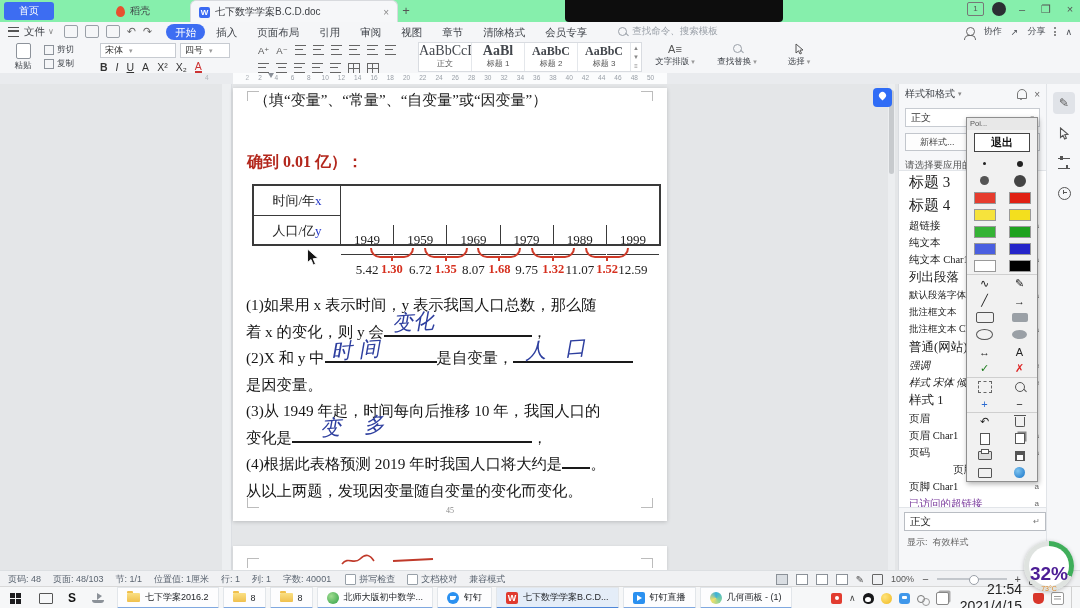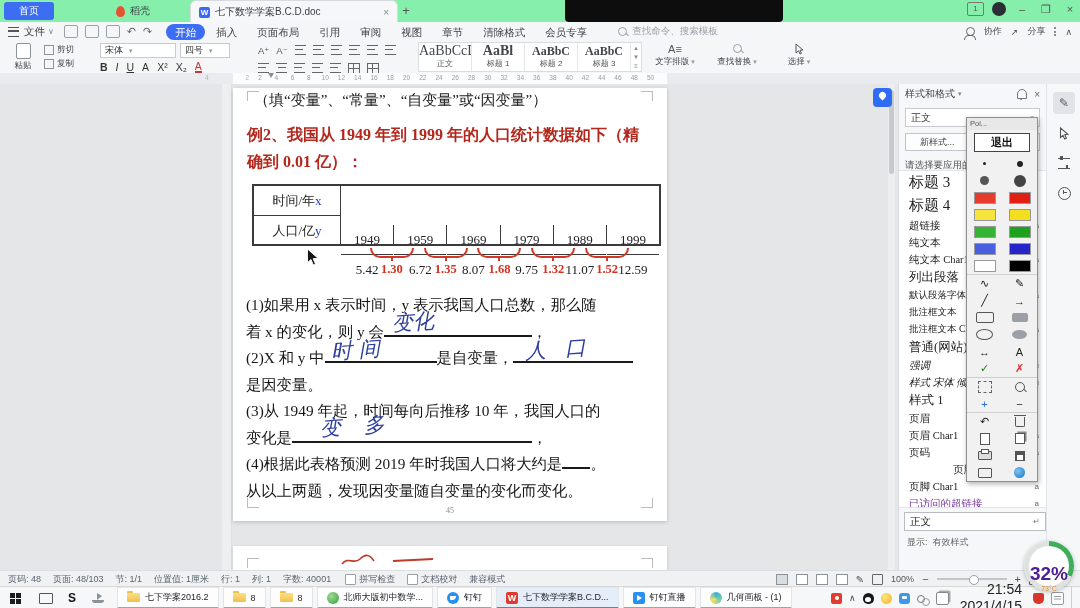--- a/index.html
+++ b/index.html
@@ -468,21 +468,20 @@
   <div class="docarea">
     <div class="vruler"></div>
 
     <div class="page doc-serif">
       <div class="cm tl"></div>
         <div class="cm tr"></div>
         <div class="cm bl"></div>
         <div class="cm br"></div>
 
       <div class="fill-line">（填“变量”、“常量”、“自变量”或“因变量”）</div>
-      <div class="red-title rt1">例2、我国从 1949 年到 1999 年的人口统计数据如下（精</div>
       <div class="red-title rt2">确到 0.01 亿）：</div>
 
       <div class="wtable">
         <div class="t-head">
           <div class="t-cell top"><span>时间/年</span><span class="tvar">x</span></div>
           <div class="t-cell"><span>人口/亿</span><span class="tvar">y</span></div>
         </div>
         <div style="display:flex;flex:1;">
             <div class="t-col">
             <div class="t-cell top">1949</div>

